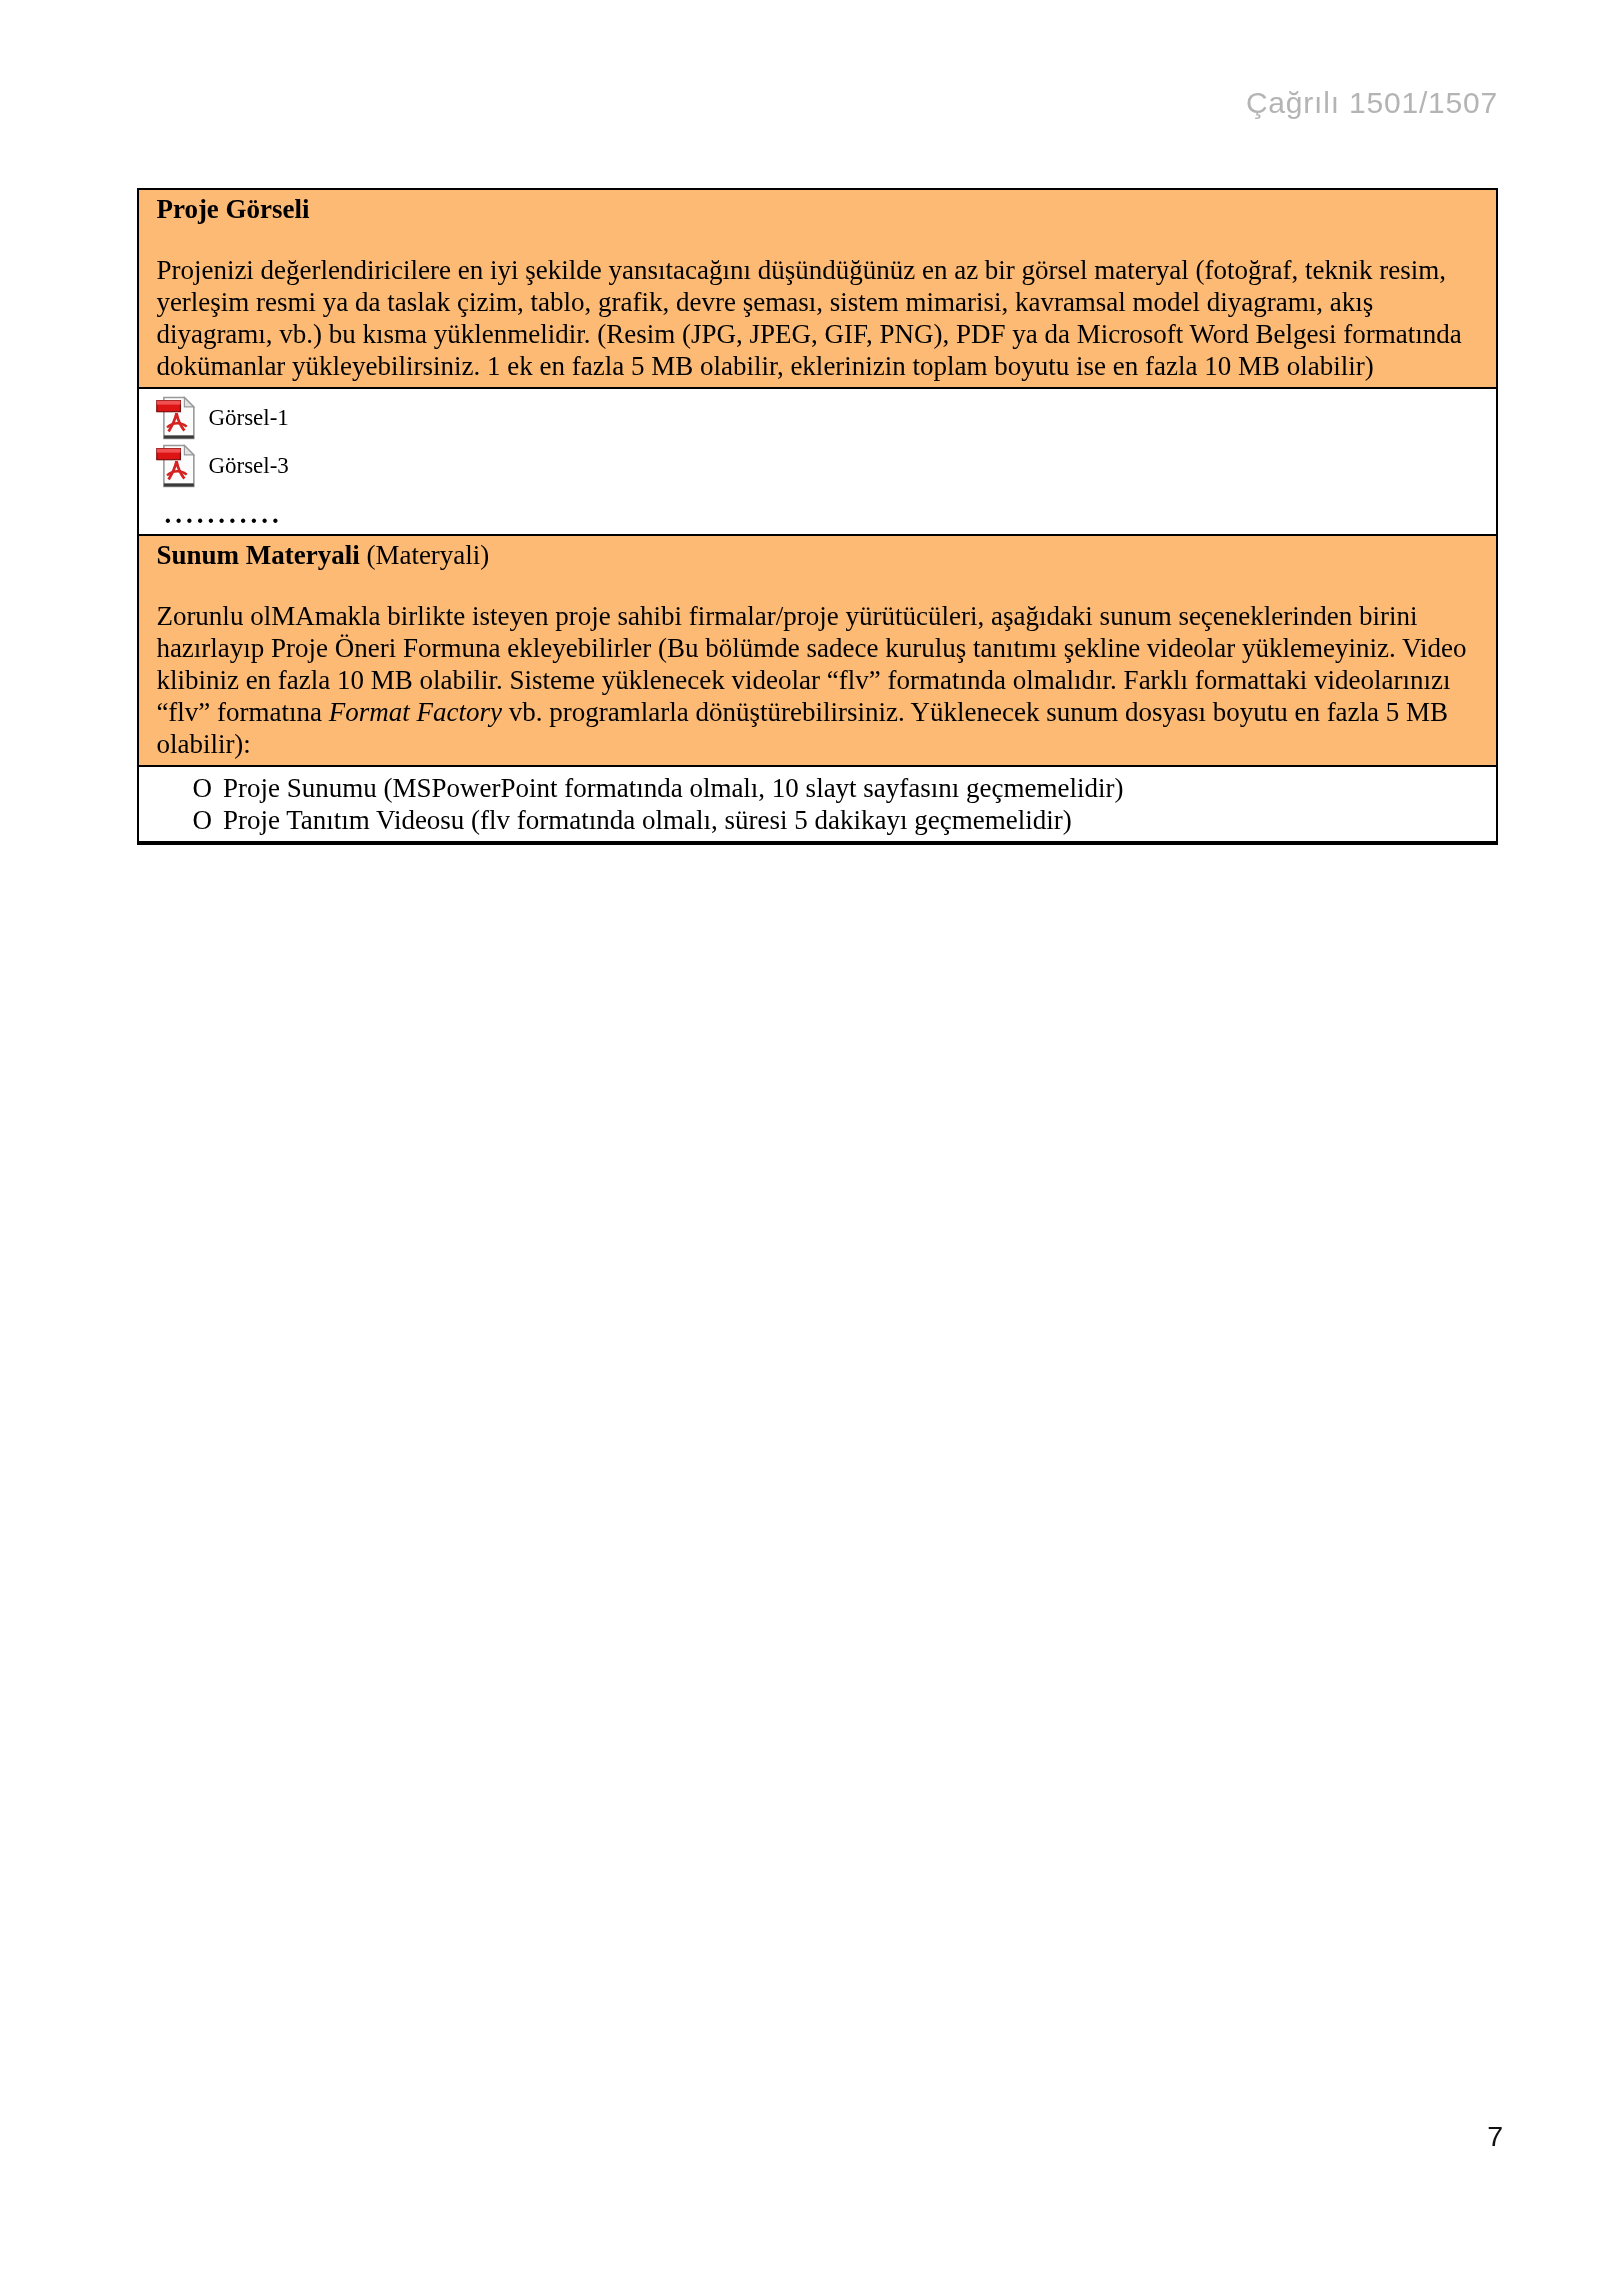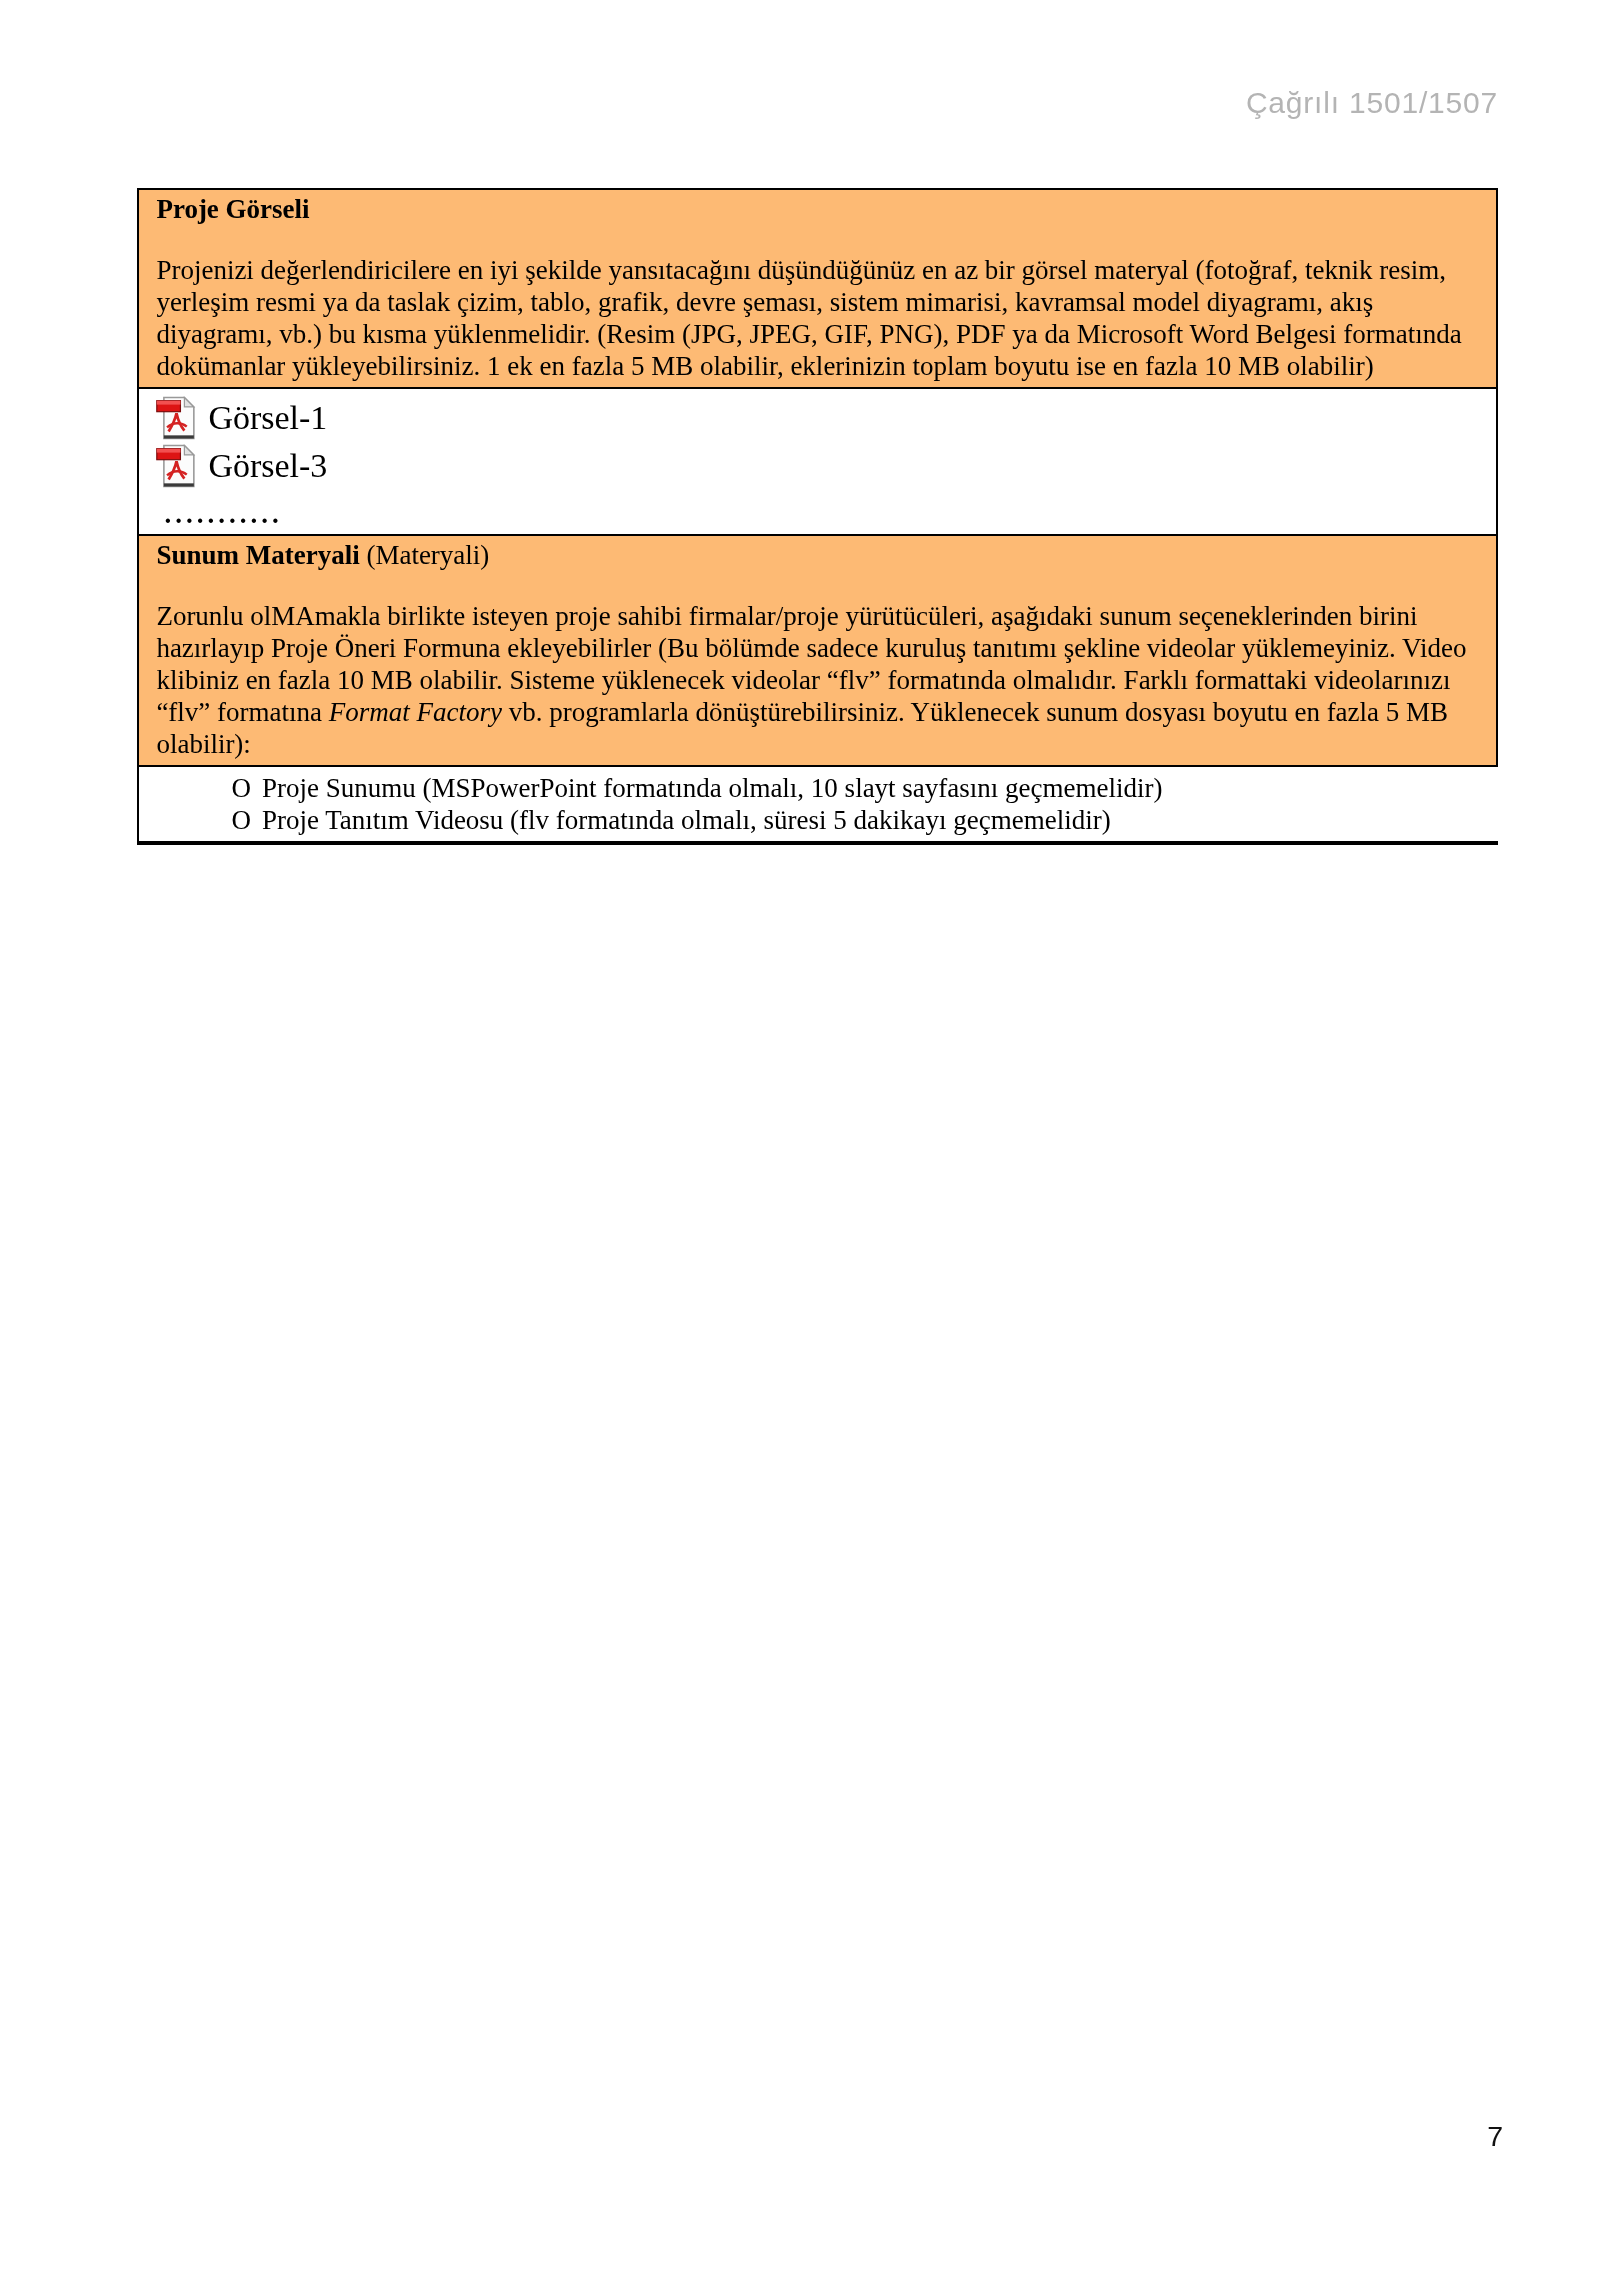--- a/index.html
+++ b/index.html
@@ -53,35 +53,34 @@
   }
   .attachment {
     display: flex;
     align-items: center;
     gap: 11px;
     height: 48px;
     cursor: pointer;
   }
   .pdf-icon { width: 41px; height: 46px; flex: 0 0 auto; }
   .pdf-icon svg { width: 41px; height: 46px; display: block; }
-  .attachment-label { font-size: 34px; line-height: 32px; text-align: center; }
+  .attachment-label { font-size: 23px; line-height: 32px; text-align: center; }
   .ellipsis {
     font-size: 27px;
     line-height: 27px;
     letter-spacing: 4px;
     padding-left: 8px;
     margin-top: 11px;
     font-weight: bold;
   }
 
   
   .cell.options {
     background: #ffffff;
     padding: 4.8px 17.4px 4.8px 17.4px;
-    margin-left: 39px;
   }
   .option {
     font-size: 27px;
     line-height: 32px;
     padding-left: 36px;
     cursor: pointer;
     white-space: nowrap;
   }
   .option.last { padding-left: 30px; }
   .option .radio-o { margin-right: 11px; }

